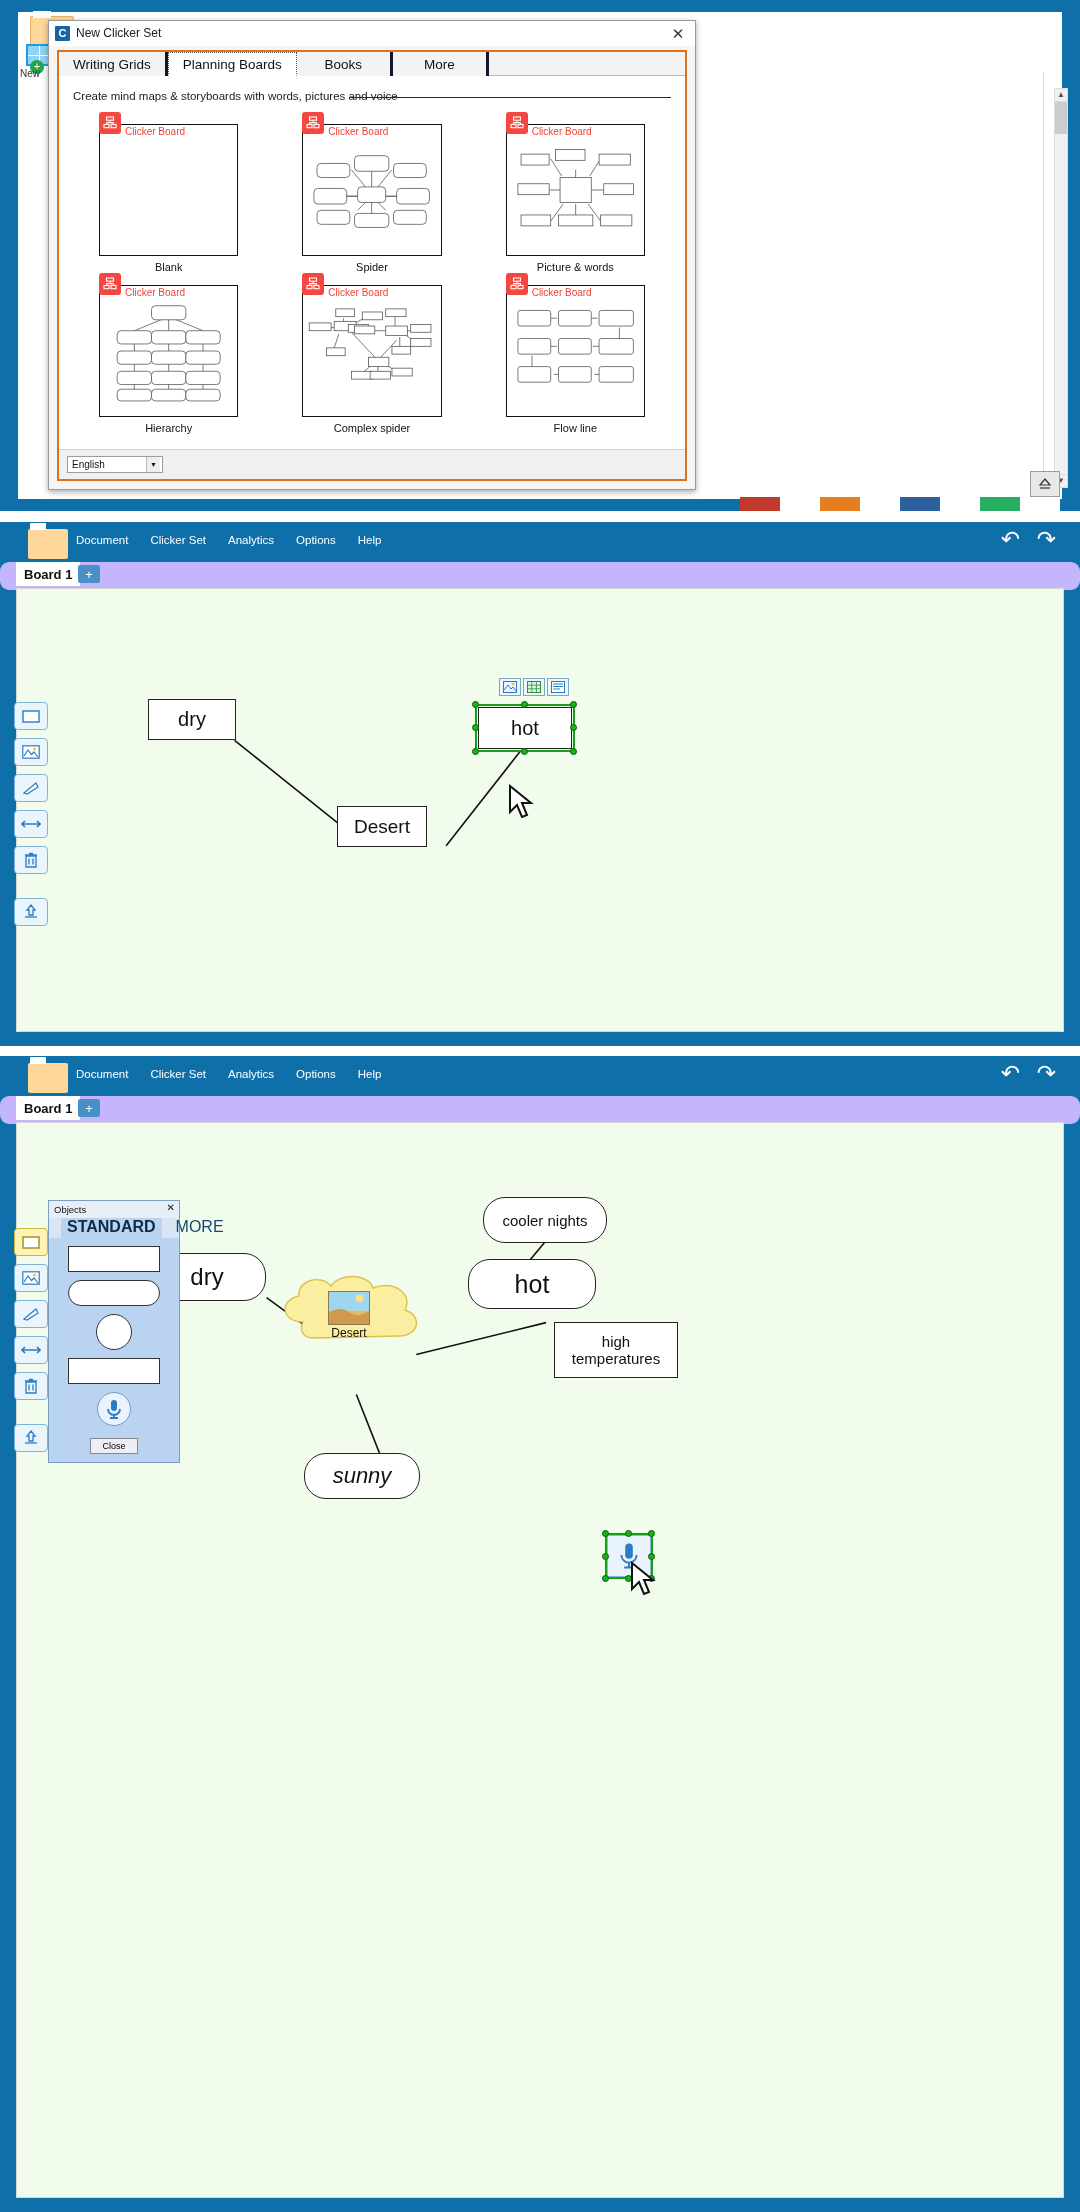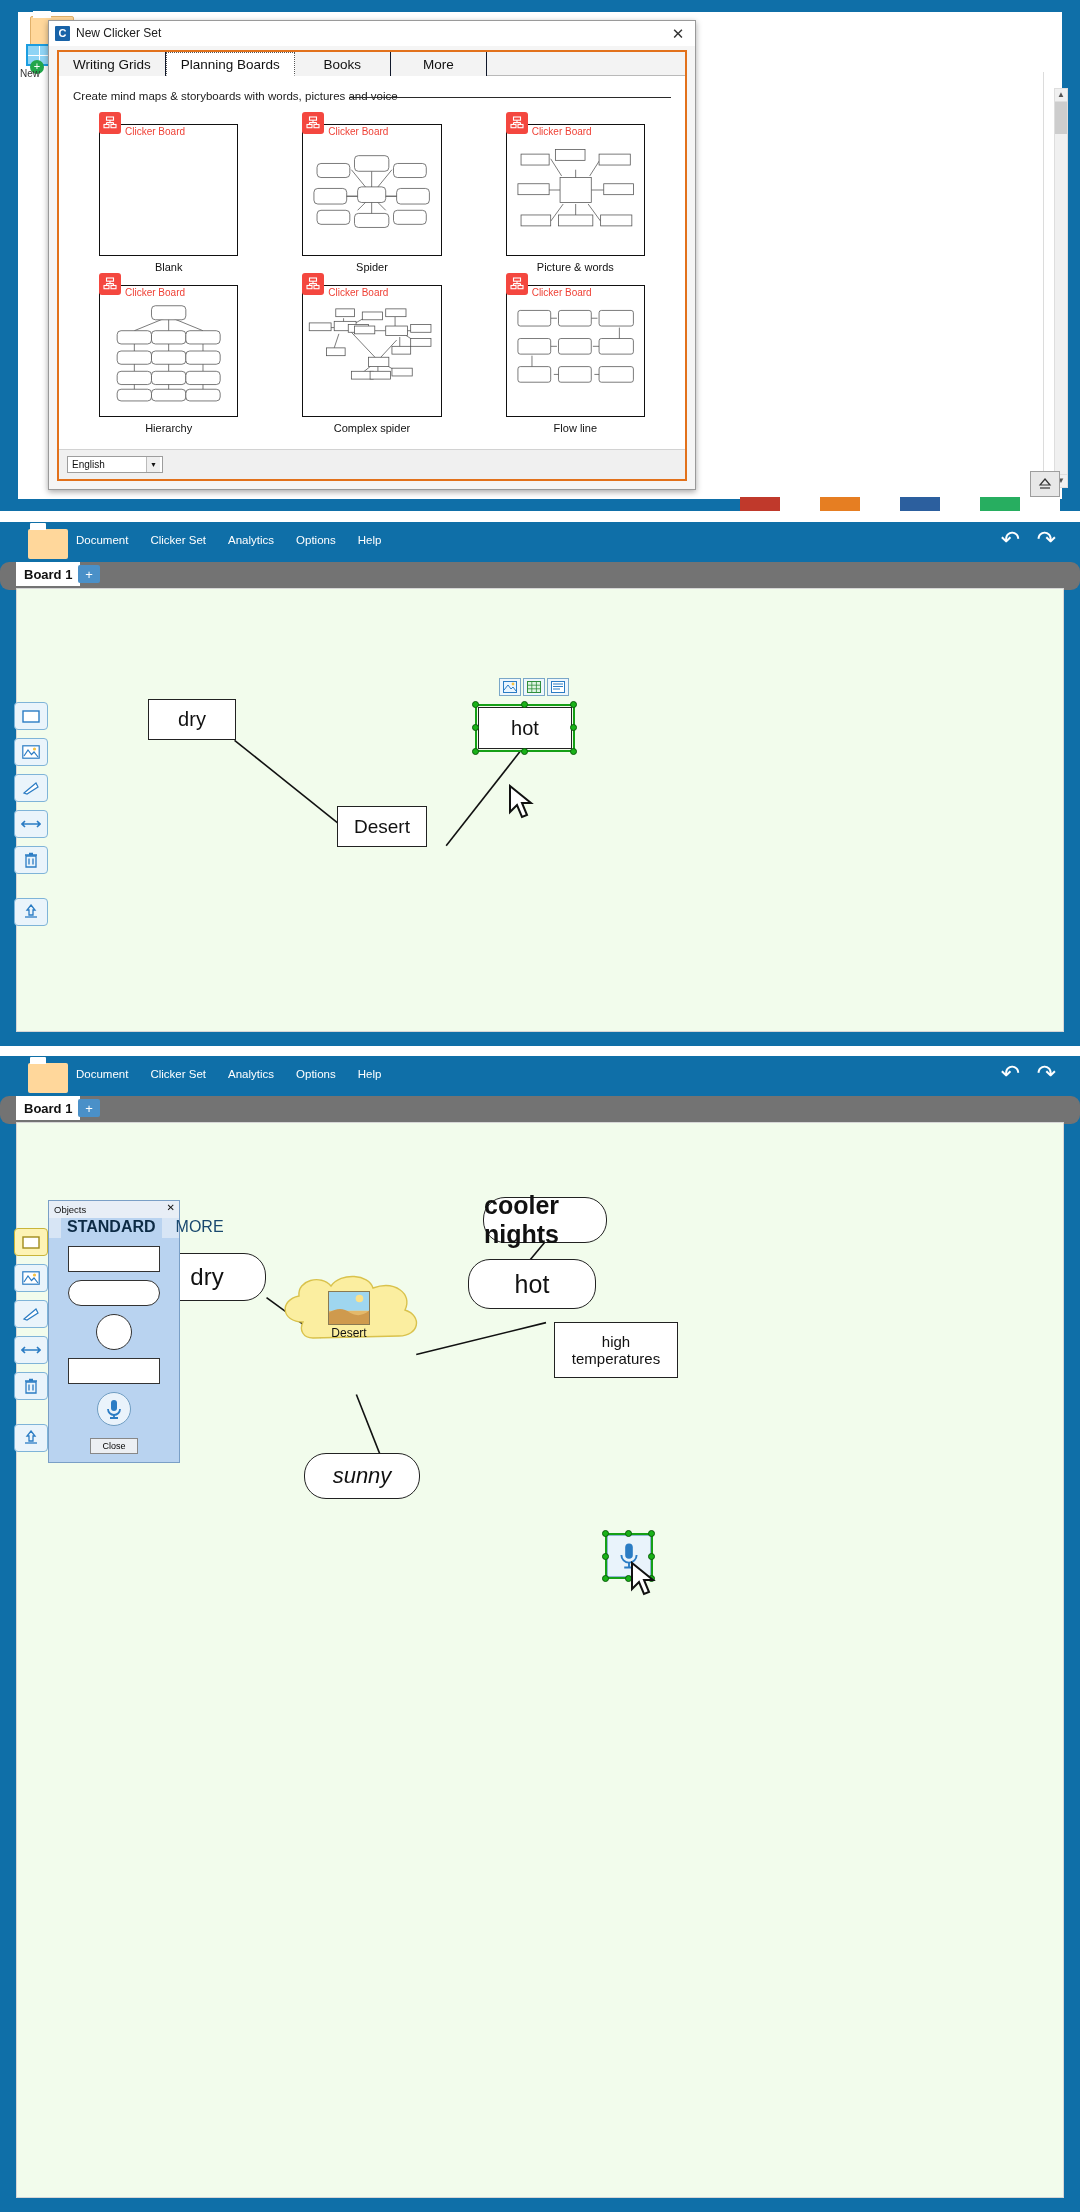--- a/index.html
+++ b/index.html
@@ -53,21 +53,21 @@
     display:flex;align-items:center;justify-content:center;margin-right:6px;border-radius:1px;}
   .dlg-close { position:absolute; right:4px; top:3px; width:26px; height:20px;
     display:flex;align-items:center;justify-content:center;font-size:15px;color:#333;cursor:pointer;}
   .dlg-body { position:absolute; left:8px; top:29px; right:8px; bottom:8px;
      border:2px solid #e2711b; background:#ffffff; }
 
   .tabs { display:flex; height:24px; background:#f3f3f3; border-bottom:1px solid #b9b9b9; }
   .tab {
     padding:0 14px; height:24px; font-size:13.5px; color:#111;
     display:flex;align-items:center;justify-content:center;
-    border-right:1px solid #0f172a; background:#f3f3f3; min-width:96px;
+    border-right:3px solid #0f172a; background:#f3f3f3; min-width:96px;
   }
   .tab.active { background:#ffffff; border:1px dotted #555; border-bottom:1px solid #fff; }
   .tab-filler { flex:1; background:#f3f3f3; }
 
   .dlg-sub { font-size:11.5px; color:#1b1b1b; padding:14px 0 0 14px; position:relative; }
   .dlg-sub .rule { position:absolute; left:290px; right:14px; top:21px; height:1px; background:#2a2a2a; }
 
   .tgrid { display:grid; grid-template-columns:repeat(3,1fr); gap:0px 12px; padding:10px 14px 0 14px; }
   .tcell { position:relative; padding-top:12px; }
   .tbadge {
@@ -99,21 +99,21 @@
 
   .menubar { position:relative; height:40px; }
   .mb-folder { position:absolute; left:28px; top:7px; width:40px; height:30px; background:#ffd79b;
      border-radius:2px;}
   .mb-folder:before{content:"";position:absolute;left:2px;top:-6px;width:16px;height:7px;background:#ffffff;border-radius:1px 1px 0 0;}
   .mb-items { position:absolute; left:76px; top:12px; display:flex; gap:22px; }
   .mb-items span { color:#ffffff; font-size:11.5px; }
   .mb-undo, .mb-redo { position:absolute; top:6px; font-size:23px; color:#ffffff; line-height:1; }
   .mb-undo { right:60px; } .mb-redo { right:24px; }
 
-  .tabrow { position:relative; height:28px; background:#737373;border-radius:9px; }
+  .tabrow { position:relative; height:28px; background:#c4b5fd;border-radius:9px; }
   .board-tab { position:absolute; left:16px; top:0; height:24px; min-width:56px; background:#ffffff;
     display:flex;align-items:center;justify-content:center; font-size:13px; font-weight:bold; color:#111; padding:0 8px;}
   .board-add { position:absolute; left:78px; top:3px; width:22px; height:18px; background:#4a90c8;
      color:#fff; font-size:13px; display:flex;align-items:center;justify-content:center; border-radius:2px;}
 
   .canvas { position:absolute; left:16px; right:16px; background:#f2fcec; border:1px solid #d6d6d6; }
   #panel2 .canvas { top:66px; bottom:14px; }
   #panel3 .canvas { top:66px; bottom:14px; }
 
   .lefttools { position:absolute; left:14px; width:34px; display:flex; flex-direction:column; gap:8px; }
@@ -565,21 +565,21 @@
     <div class="imgtile" style="left:311px; top:168px;">
       <svg width="100%" height="100%" viewBox="0 0 42 34" preserveAspectRatio="none">
         <rect width="42" height="20" fill="#9fd6ef"></rect>
         <rect y="20" width="42" height="14" fill="#e4b96a"></rect>
         <path d="M0 22 q12 -8 22 0 q10 6 20 -2 v14 H0 Z" fill="#cf9a4d"></path>
         <circle cx="32" cy="7" r="4" fill="#fce28a"></circle>
       </svg>
     </div>
     <div style="position:absolute; left:296px; top:203px; width:72px; text-align:center; font-size:12px; color:#111;">Desert</div>
 
-    <div class="node round" style="left:466px; top:74px; width:124px; height:46px; font-size:25px;font-weight:bold;">
+    <div class="node round" style="left:466px; top:74px; width:124px; height:46px; font-size:15px;">
       <span>cooler nights</span>
     </div>
 
     <div class="node round" style="left:451px; top:136px; width:128px; height:50px; font-size:25px;">
       <span>hot</span>
     </div>
 
     <div class="node" style="left:537px; top:199px; width:124px; height:56px; font-size:15px; flex-direction:column; line-height:1.15;">
       <span>high</span>
       <span>temperatures</span>

